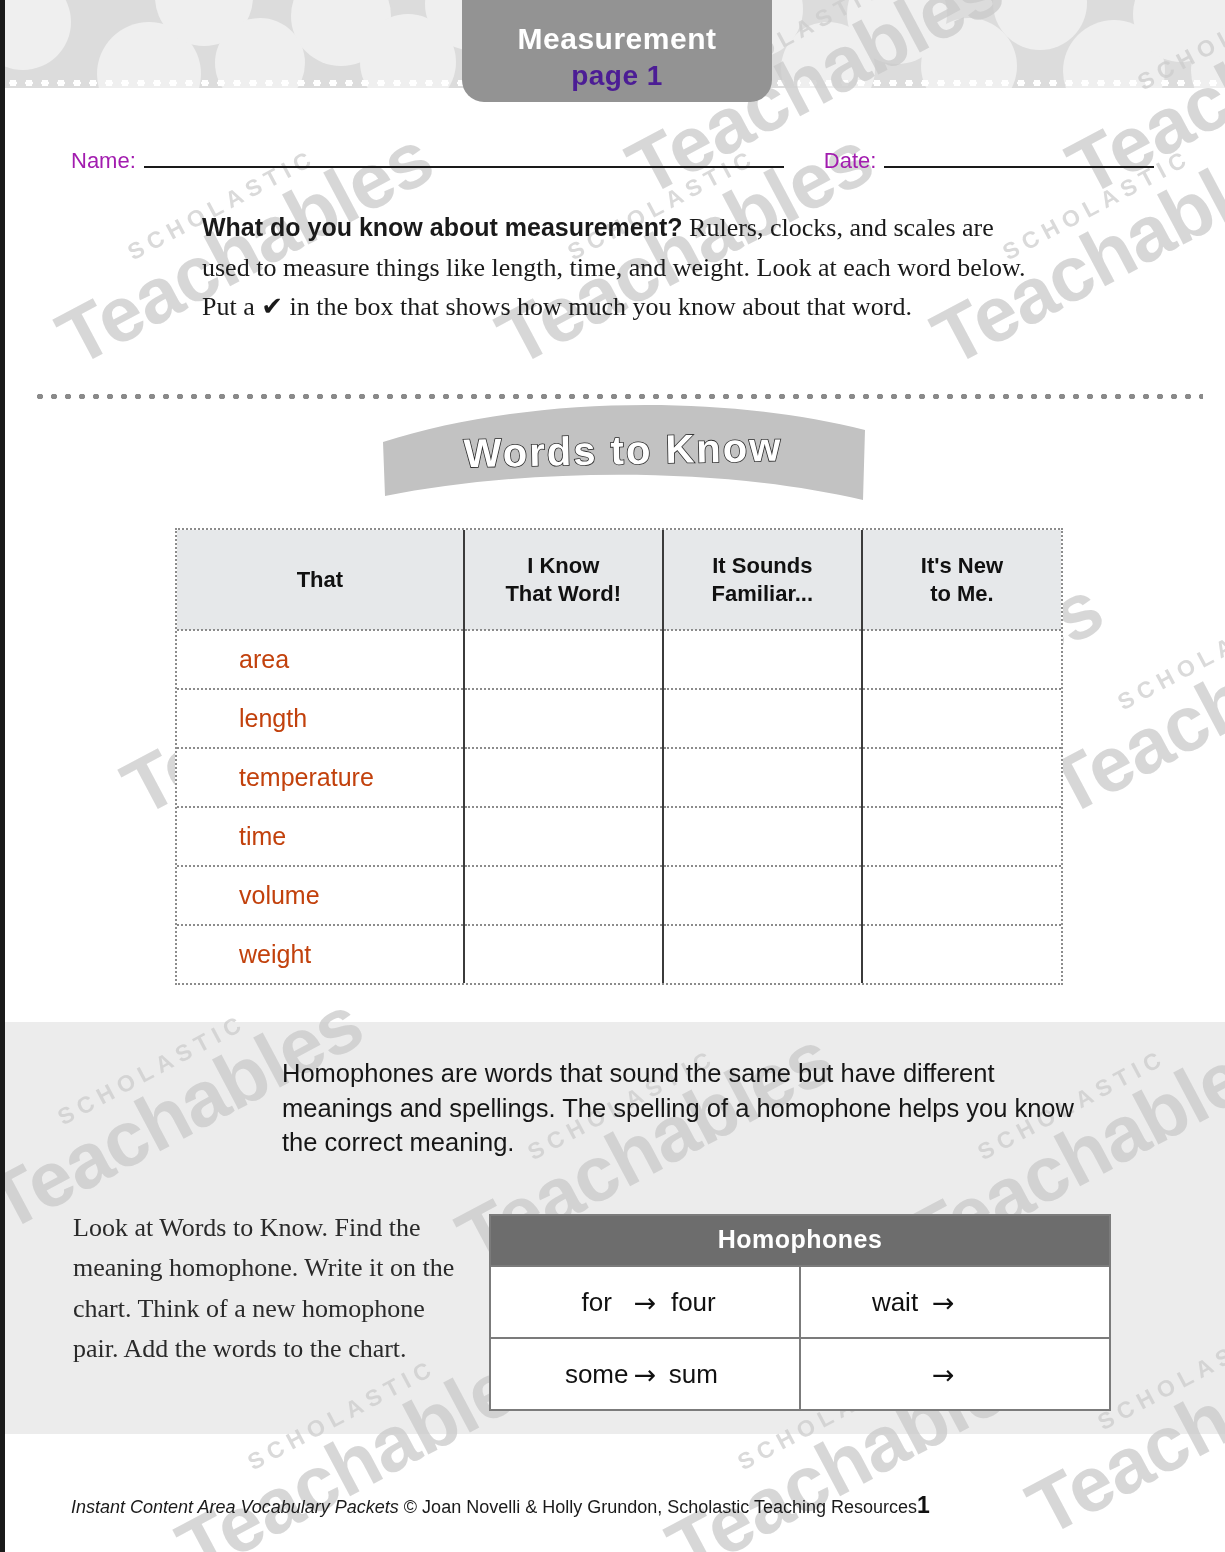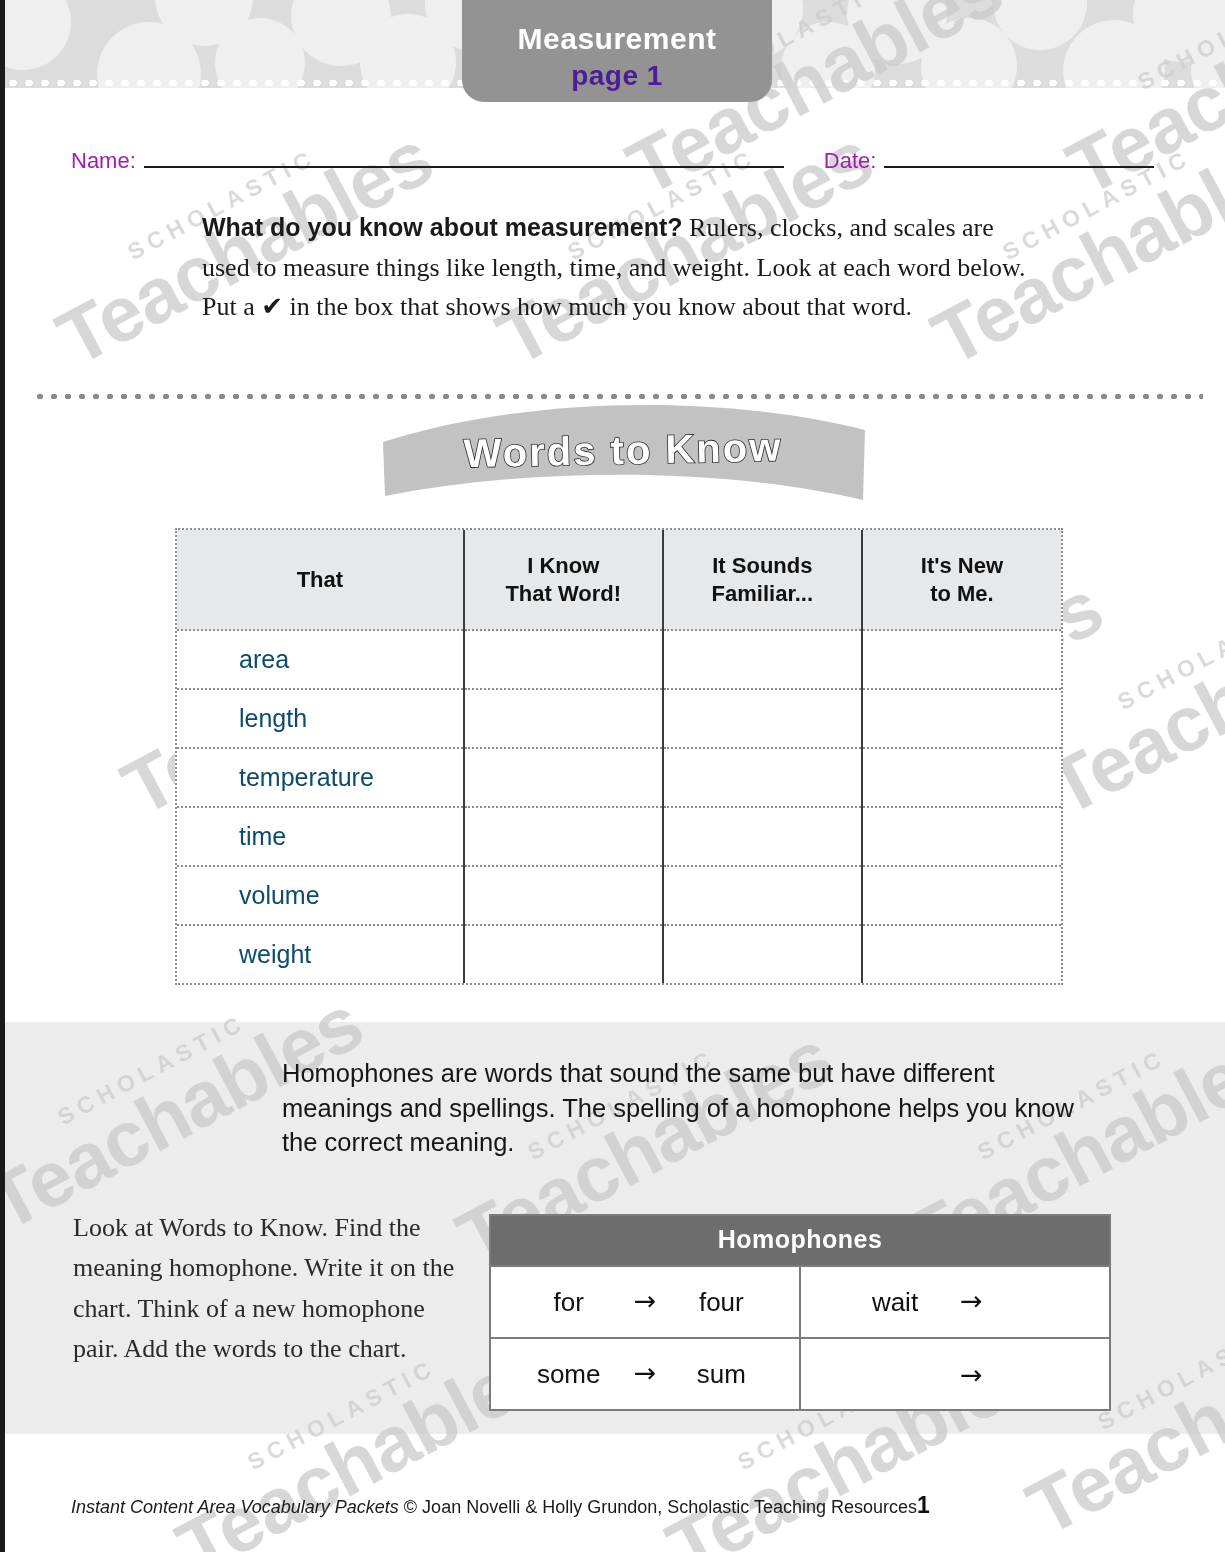--- a/index.html
+++ b/index.html
@@ -215,21 +215,21 @@
     border-right: 2px solid #3b3b3b;
     border-bottom: 2px dotted #8c8c8c;
   }
   .wtable th:last-child { border-right: none; }
   .wtable td {
     height: 57px;
     border-right: 2px solid #3b3b3b;
     border-bottom: 2px dotted #8c8c8c;
     padding: 0 0 0 62px;
     font-size: 25px;
-    color: #0c4a6e;
+    color: #c2410c;
     vertical-align: middle;
   }
   .wtable tr:last-child td { border-bottom: none; }
   .wtable td:last-child { border-right: none; }
   .wtable td.blank { padding: 0; }
   .col-w { width: 32.4%; }
   .col-c { width: 22.5%; }
 
   
   .graysec {
@@ -315,22 +315,22 @@
     font-size: 26px;
     color: #111;
     text-align: center;
     vertical-align: middle;
   }
   .htable td:first-child { border-left: none; }
   .htable td:last-child { border-right: none; }
   .htable tr:last-child td { border-bottom: none; }
   .pair {
     display: flex;
+    align-items: center;
     justify-content: center;
-    gap: 28px;
   }
   .pair .w { min-width: 74px; text-align: center; }
   .pair .w.blankw { min-width: 74px; }
   .arrow {
     font-family: "DejaVu Sans", sans-serif;
     font-size: 27px;
     line-height: 1;
   }
   .pair.left-align { justify-content: flex-start; padding-left: 56px; }
 

